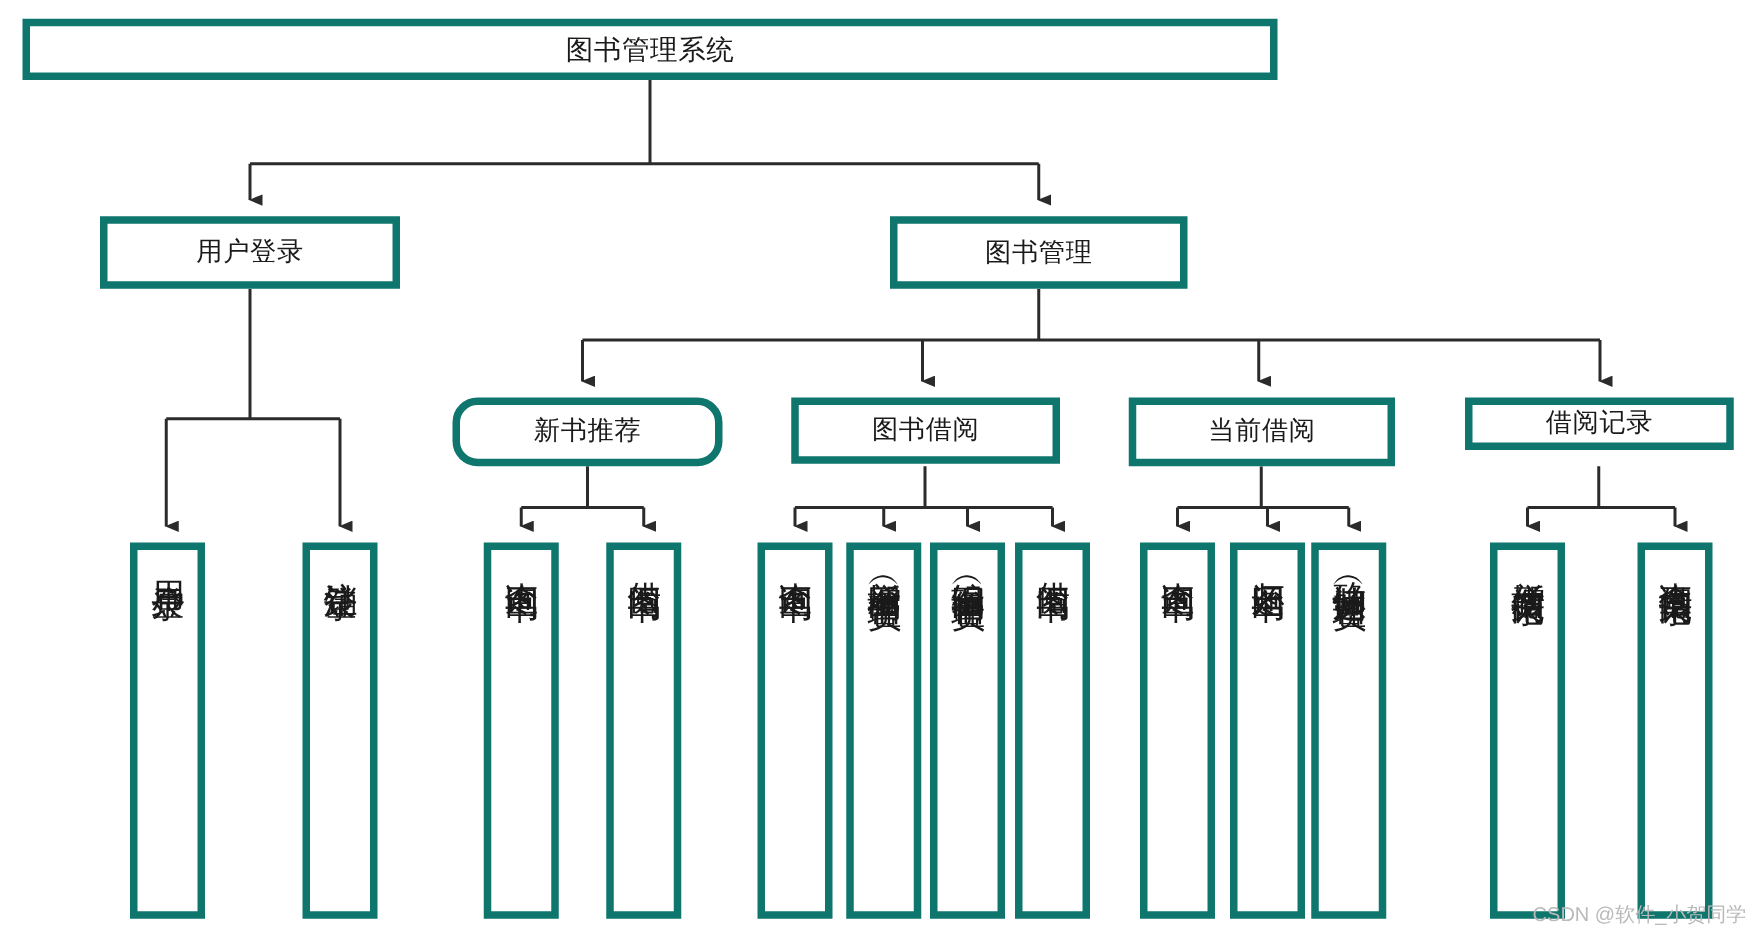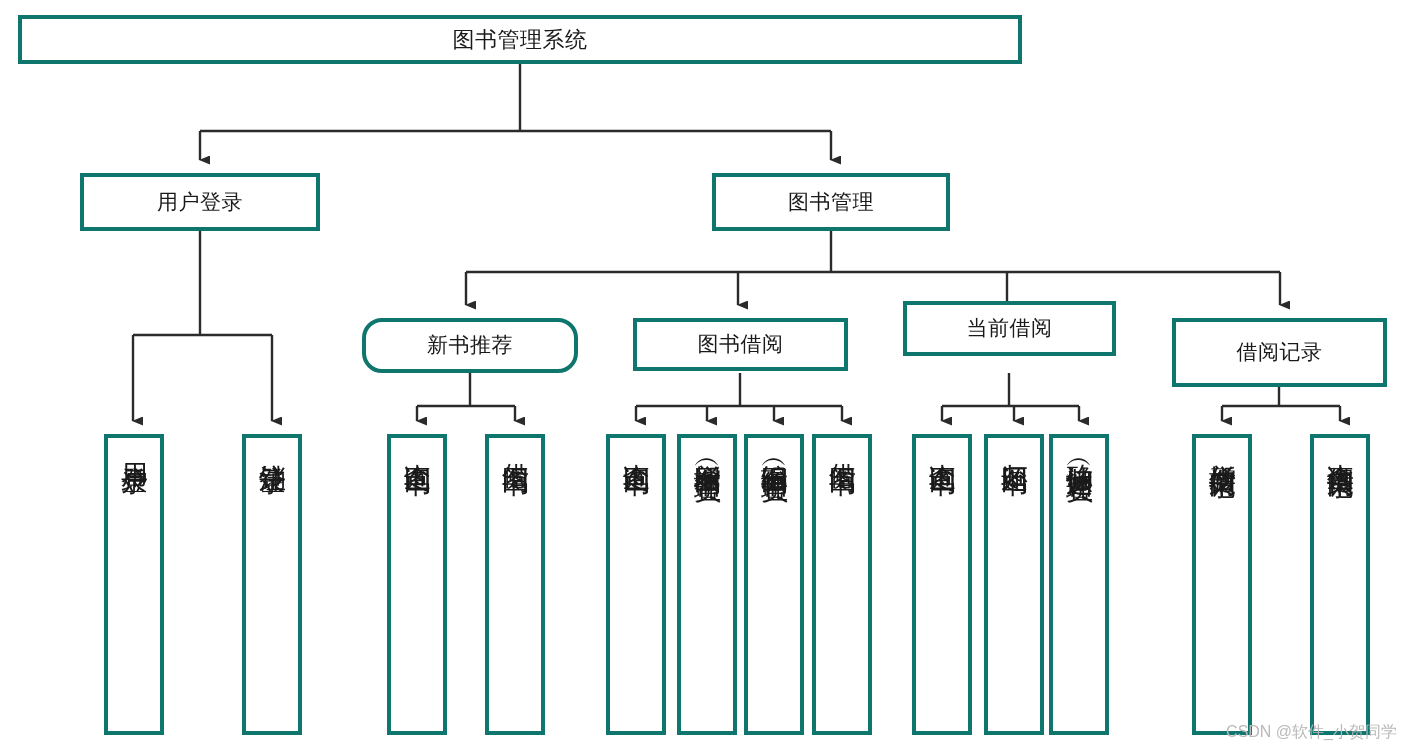--- a/index.html
+++ b/index.html
@@ -21,21 +21,21 @@
     left: 0;
     top: 0;
     width: 1405px;
     height: 747px;
     pointer-events: none;
   }
   .node {
     position: absolute;
     box-sizing: border-box;
     background: #ffffff;
-    border: 4px solid #0f766e;
+    border: 6px solid #0f766e;
     display: flex;
     align-items: center;
     justify-content: center;
     color: #1a1a1a;
   }
   .node .label {
     display: block;
     text-align: center;
     line-height: 1.25;
     white-space: nowrap;
@@ -130,24 +130,24 @@
   <div class="node horiz" style="left: 712px; top: 173px; width: 238px; height: 58px; font-family: Liberation Serif, serif;">
     <span class="label">图书管理</span>
   </div>
 
   <div class="node horiz" style="left: 362px; top: 318px; width: 216px; height: 55px; border-radius: 20px;">
     <span class="label">新书推荐</span>
   </div>
   <div class="node horiz" style="left: 633px; top: 318px; width: 215px; height: 53px;">
     <span class="label">图书借阅</span>
   </div>
-  <div class="node horiz" style="left: 903px; top: 301px; width: 213px; height: 55px;">
+  <div class="node horiz" style="left: 903px; top: 318px; width: 213px; height: 55px;">
     <span class="label">当前借阅</span>
   </div>
-  <div class="node horiz" style="left: 1172px; top: 318px; width: 215px; height: 69px;">
+  <div class="node horiz" style="left: 1172px; top: 318px; width: 215px; height: 42px;">
     <span class="label">借阅记录</span>
   </div>
 
   <div class="node vert" style="left: 104px; top: 434px; width: 60px; height: 301px;">
     <span class="label">用户登录</span>
   </div>
   <div class="node vert" style="left: 242px; top: 434px; width: 60px; height: 301px;">
     <span class="label">注销登录</span>
   </div>
   <div class="node vert" style="left: 387px; top: 434px; width: 60px; height: 301px;">

